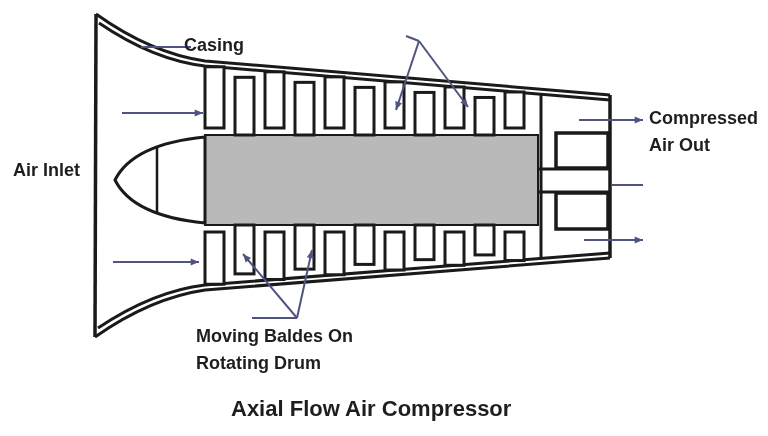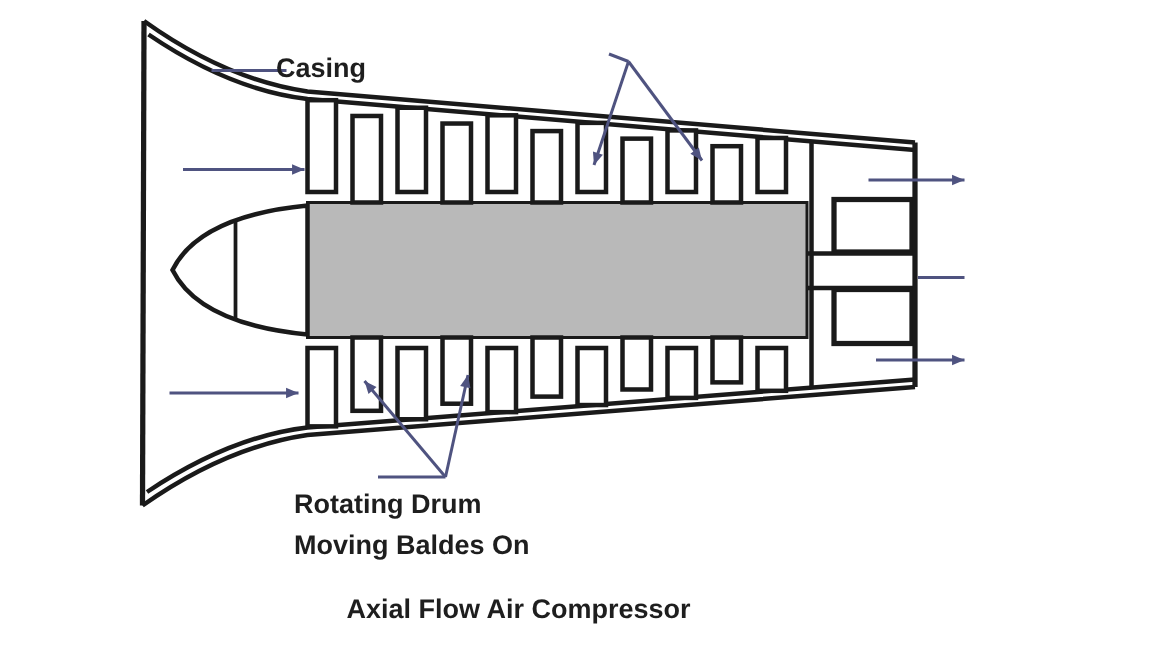--- a/index.html
+++ b/index.html
@@ -16,21 +16,21 @@
     font-weight:bold;
     font-size:18px;
     color:#1e1e1e;
     white-space:nowrap;
     line-height:27px;
   }
   .title{
     position:absolute;
     left:231px;top:396px;
     font-weight:bold;
-    font-size:18px;
+    font-size:22px;
     color:#1e1e1e;
     white-space:nowrap;
   }
 </style>
 </head>
 <body>
 
 <div class="canvas">
 
   <svg width="768" height="436" viewBox="0 0 768 436" xmlns="http://www.w3.org/2000/svg">
@@ -85,26 +85,31 @@
       <line x1="419" y1="41" x2="468" y2="107" stroke="#4f5380" stroke-width="2"></line>
       <polygon points="468,107 460.2445882495705,102.43342704193839 465.8726115257285,98.2550461247908" fill="#4f5380"></polygon>
       <line x1="643" y1="185" x2="612" y2="185" stroke="#4f5380" stroke-width="2"></line>
       <line x1="252" y1="318" x2="297" y2="318" stroke="#4f5380" stroke-width="2"></line>
       <line x1="297" y1="318" x2="243" y2="254" stroke="#4f5380" stroke-width="2"></line>
       <polygon points="243,254 251.02435131738358,258.0755105122186 245.66702711151487,262.5957528109203" fill="#4f5380"></polygon>
       <line x1="297" y1="318" x2="312" y2="250" stroke="#4f5380" stroke-width="2"></line>
       <polygon points="312,250 313.63683753566363,258.84990185718704 306.791864692092,257.3399813769874" fill="#4f5380"></polygon>
     </svg>
 
+  <div class="label" style="left:13px;top:157px">Air Inlet</div>
 
   <div class="label" style="left:184px;top:32px">Casing</div>
 
 
+  <div class="label" style="left:649px;top:105px">
+    <div>Compressed</div>
+    <div>Air Out</div>
+  </div>
 
 
   <div class="label" style="left:196px;top:323px">
+    <div>Moving Baldes On</div>
     <div>Rotating Drum</div>
-    <div>Moving Baldes On</div>
   </div>
 
   <div class="title">Axial Flow Air Compressor</div>
 
 </div>
 
 </body></html>

